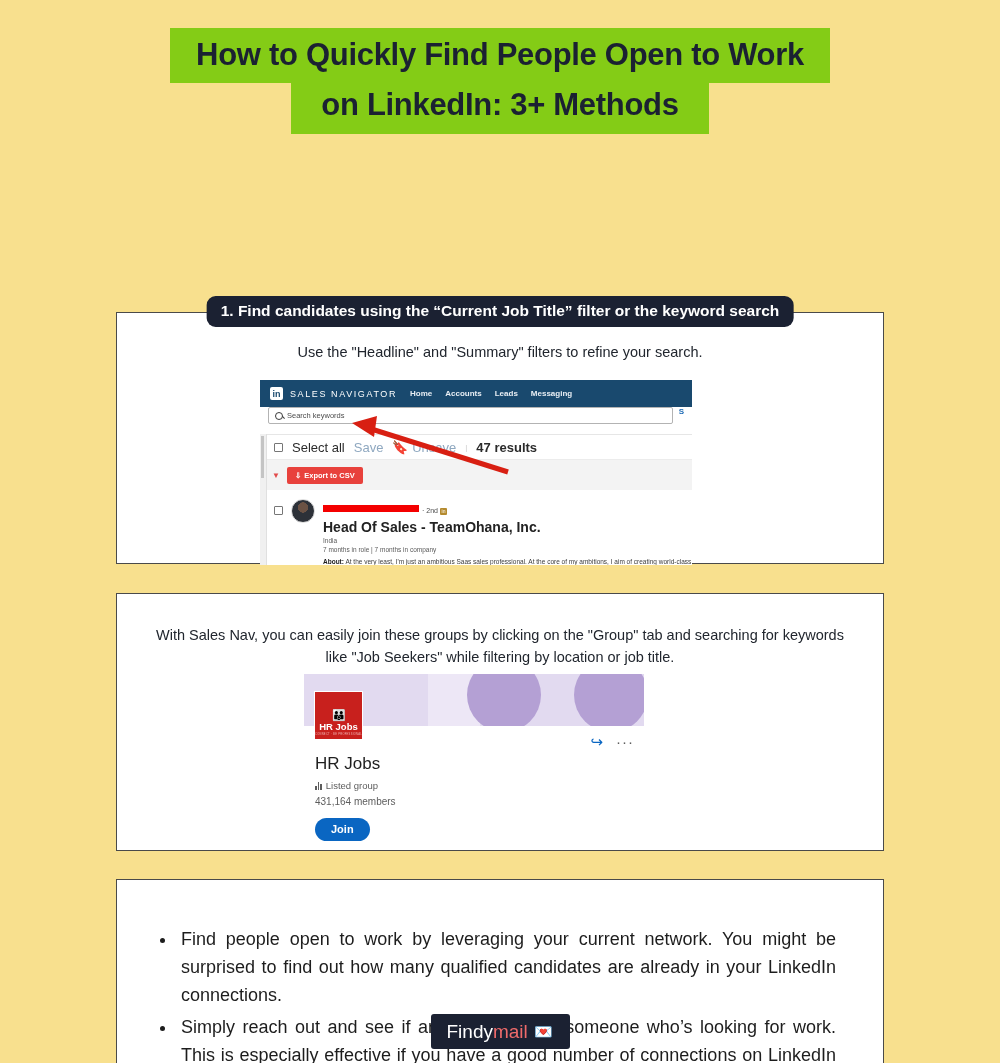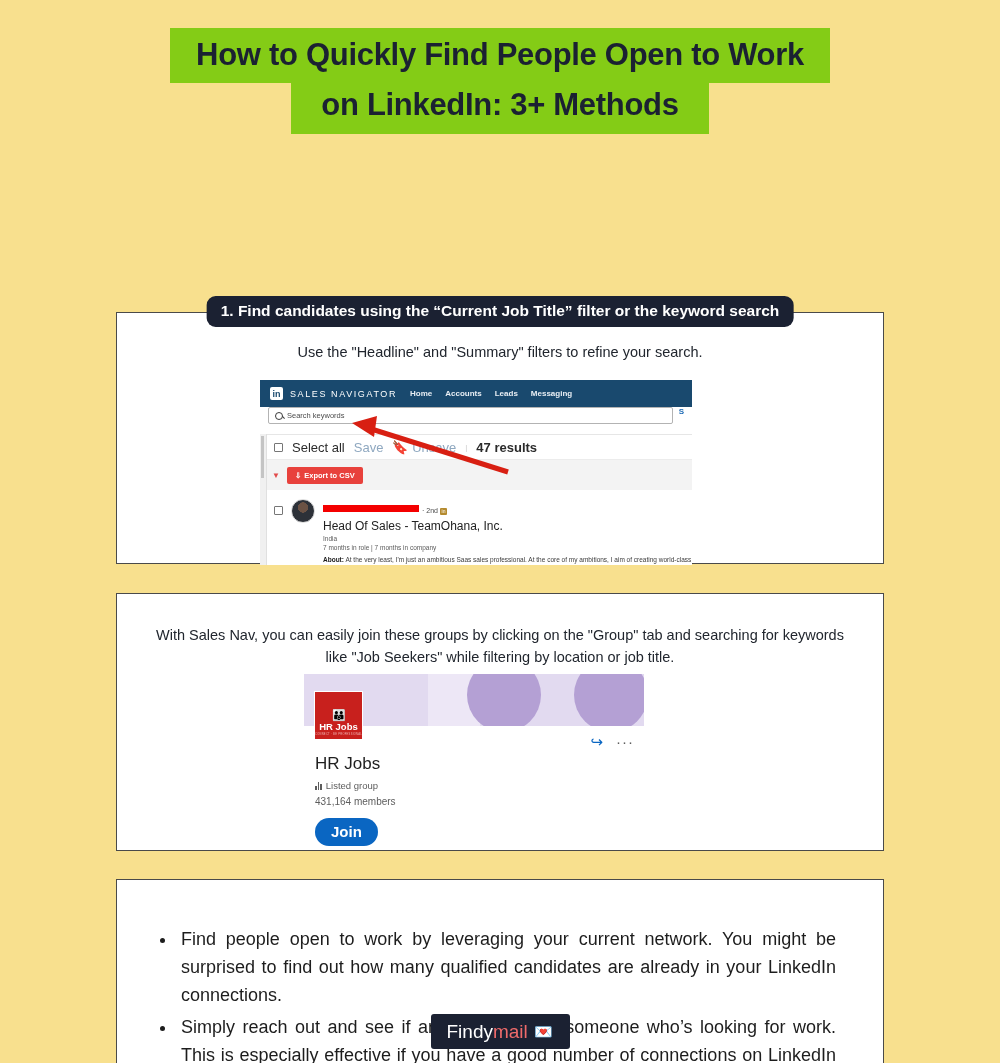--- a/index.html
+++ b/index.html
@@ -198,21 +198,21 @@
     display: inline-block;
     width: 7px; height: 7px;
     background: #b48a2e;
     color: #fff;
     font-size: 5px;
     text-align: center;
     line-height: 7px;
     border-radius: 1px;
     margin-left: 2px;
   }
-  .ln-title { font-size: 12px; font-weight: normal; color: #222; margin-top: 2px; }
+  .ln-title { font-size: 14px; font-weight: bold; color: #222; margin-top: 2px; }
   .ln-meta { font-size: 6.5px; color: #5a5a5a; margin-top: 2px; }
   .ln-about { font-size: 6.5px; color: #3b3b3b; margin-top: 5px; white-space: nowrap; }
   .ln-about b { color: #1a1a1a; }
   .ln-scrollbar {
     position: absolute;
     left: 0; top: 54px;
     width: 6px; height: 131px;
     background: #f0f0f0;
     border-right: 1px solid #e0e0e0;
   }
@@ -291,21 +291,21 @@
   .bars-icon { display: inline-flex; align-items: flex-end; gap: 1px; height: 8px; }
   .bars-icon i { display: block; width: 1.6px; background: #5d5d5d; }
   .bars-icon i:nth-child(1) { height: 4px; }
   .bars-icon i:nth-child(2) { height: 8px; }
   .bars-icon i:nth-child(3) { height: 6px; }
   .grp-members { font-size: 10px; color: #5d5d5d; margin-top: 5px; }
   .grp-join {
     margin-top: 11px;
     background: #0a66c2;
     color: #ffffff;
-    font-size: 15px;
+    font-size: 11px;
     font-weight: bold;
     border-radius: 14px;
     padding: 5px 16px;
     display: inline-block;
     line-height: 1.2;
   }
 
   
   #section3 { margin-top: 28px; height: 243px; }
   .bullets {

